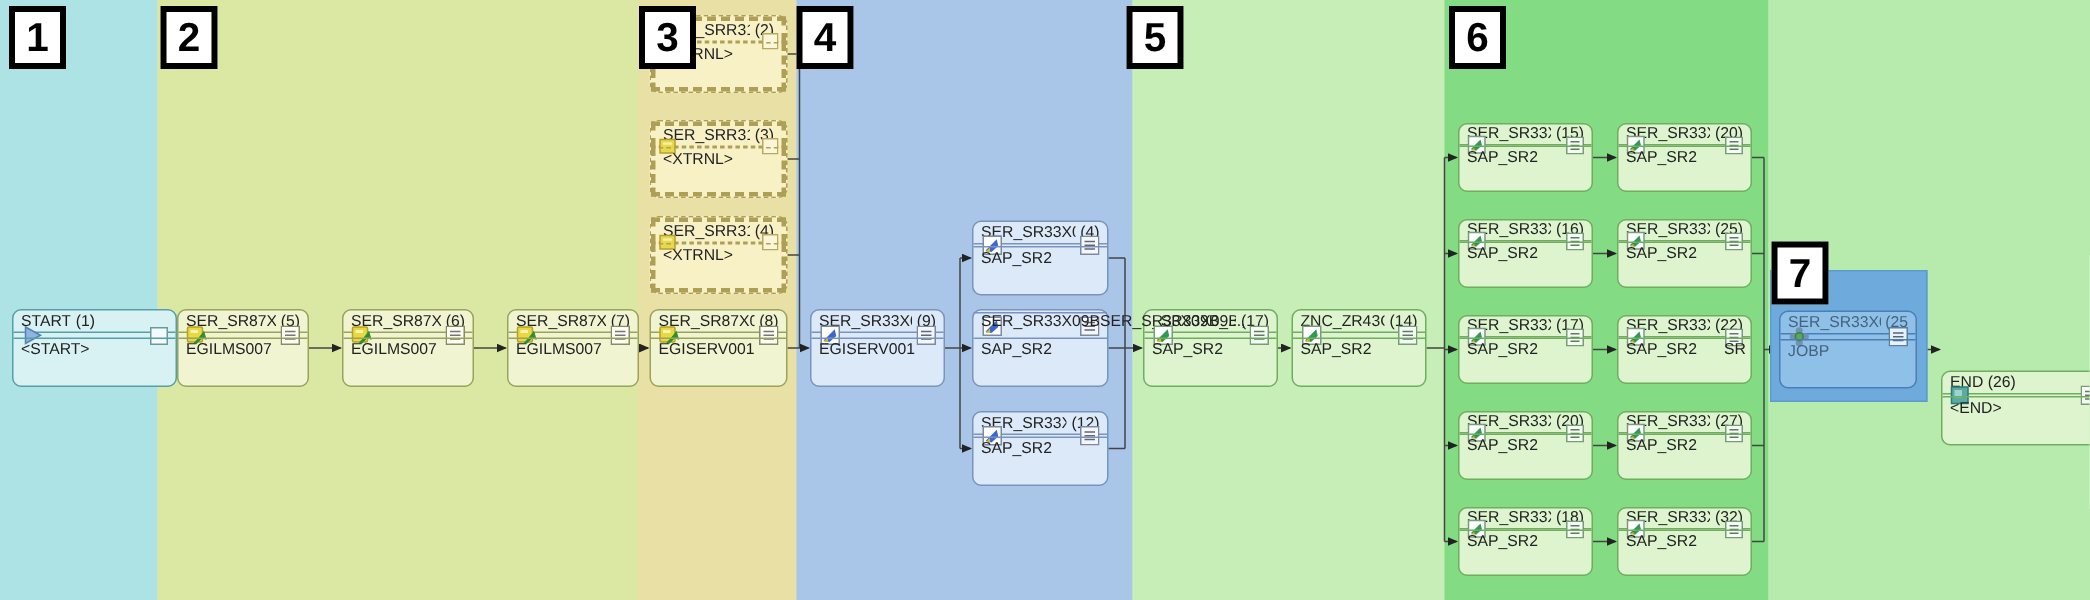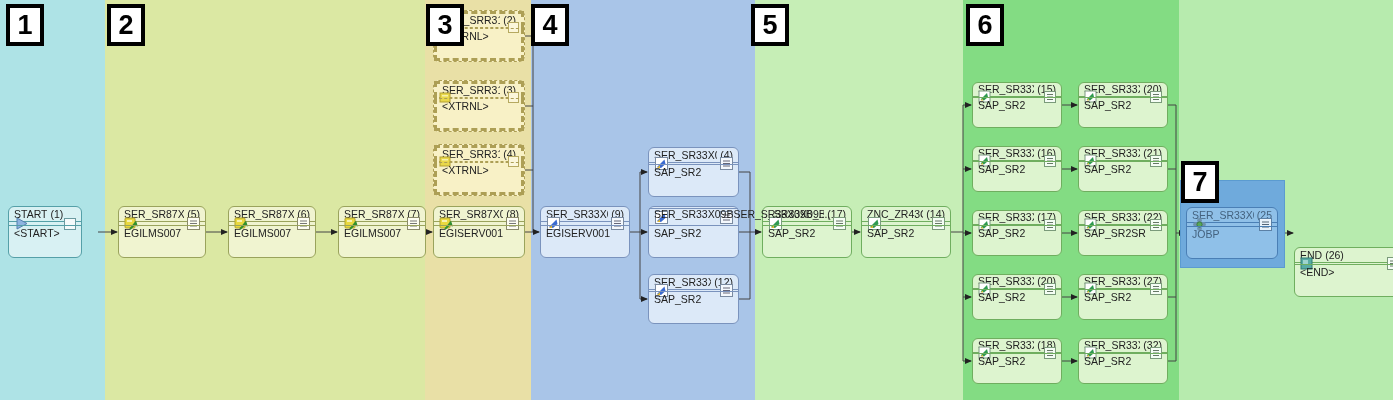--- a/index.html
+++ b/index.html
@@ -20,21 +20,21 @@
         border:1px solid;border-radius:6px;font-size:10.5px;color:#222;
         box-sizing:border-box;}
   .nt{display:flex;align-items:center;padding:1px 5px 0 5px;line-height:13px;
       border-bottom:1px solid;border-color:inherit;white-space:nowrap;overflow:hidden;}
   .nm{flex:0 1 auto;overflow:hidden;}
   .nn{margin-left:auto;padding-left:3px;}
   .nn.adj{margin-left:3px;margin-right:auto;padding-left:0;}
   .nb{flex:1;display:flex;align-items:center;justify-content:space-between;padding:0 5px;min-height:0;}
   .nf{border-top:1px solid;border-color:inherit;padding:0 5px 17px 5px;line-height:14px;
       white-space:nowrap;overflow:hidden;display:flex;}
-  .fx{}
+  .fx{margin-left:18px;}
 
   .n-cyan{background:#d8f1f3;border-color:#55a0a8;}
   .n-yellow{background:#f0f4d0;border-color:#9aa35c;}
   .n-tan{background:#f8f1c6;border-color:#ad9f55;border-style:dashed;}
   .n-tan .nt,.n-tan .nf{border-style:dashed;}
   .n-blue{background:#dce9f8;border-color:#7a93bd;}
   .n-green{background:#ddf4cf;border-color:#6fae5f;}
   .n-sel{background:#8fc0e8;border-color:#4a7fb5;color:#44627f;z-index:3;}
 
   .ovfnode{z-index:3;}
@@ -95,21 +95,21 @@
       <path d="M1062,233 H1077" marker-end="url(#ah)"></path>
       <path d="M1062,297 H1077" marker-end="url(#ah)"></path>
       <path d="M1062,361 H1077" marker-end="url(#ah)"></path>
       <path d="M1176,233 H1185" marker-end="url(#ah)"></path>
       <path d="M1278,233 H1293" marker-end="url(#ah)"></path>
     </g>
   </svg>
 
   <div id="selbg"></div>
 
-  <div class="node n-cyan" style="left:8px;top:206px;width:74px;height:52px;">
+  <div class="node n-cyan" style="left:8px;top:206px;width:110px;height:52px;">
     <div class="nt">
       <span class="nm">START</span>
       <span class="nn adj">(1)</span>
     </div>
     <div class="nb">
       <span class="ic">
         <svg width="15" height="15">
             <polygon points="3,2 13,7.5 3,13" fill="#8fb4e0" stroke="#5580b0"></polygon>
           </svg>
       </span>
@@ -625,21 +625,21 @@
         </span>
     </div>
     <div class="nf">
         <span>SAP_SR2</span>
       </div>
   </div>
 
   <div class="node n-green" style="left:1078px;top:146px;width:90px;height:46px;">
     <div class="nt">
         <span class="nm">SER_SR33X053Z_...</span>
-        <span class="nn">(21)</span>
+        <span class="nn">(25)</span>
       </div>
     <div class="nb">
       <span class="ic">
           <svg width="13" height="13">
             <rect x="1" y="1" width="11" height="11" fill="#fff" stroke="#7a9a80"></rect>
             <polygon points="2.5,9.5 9,3 10,7 6,10.5" fill="#2f9a50"></polygon>
             <polygon points="2.5,10.5 5,8.5 5,10.5" fill="#e0b830"></polygon>
           </svg>
         </span>
       <span class="mi">

